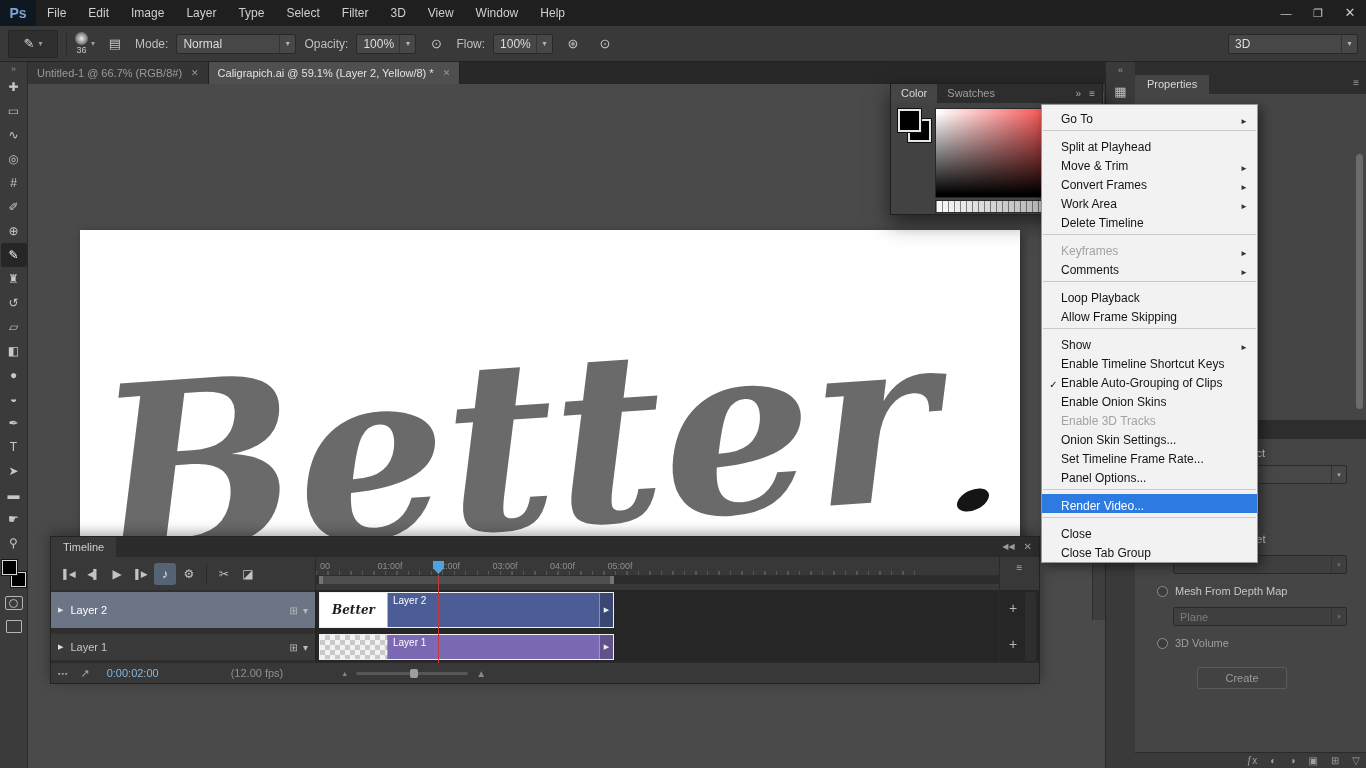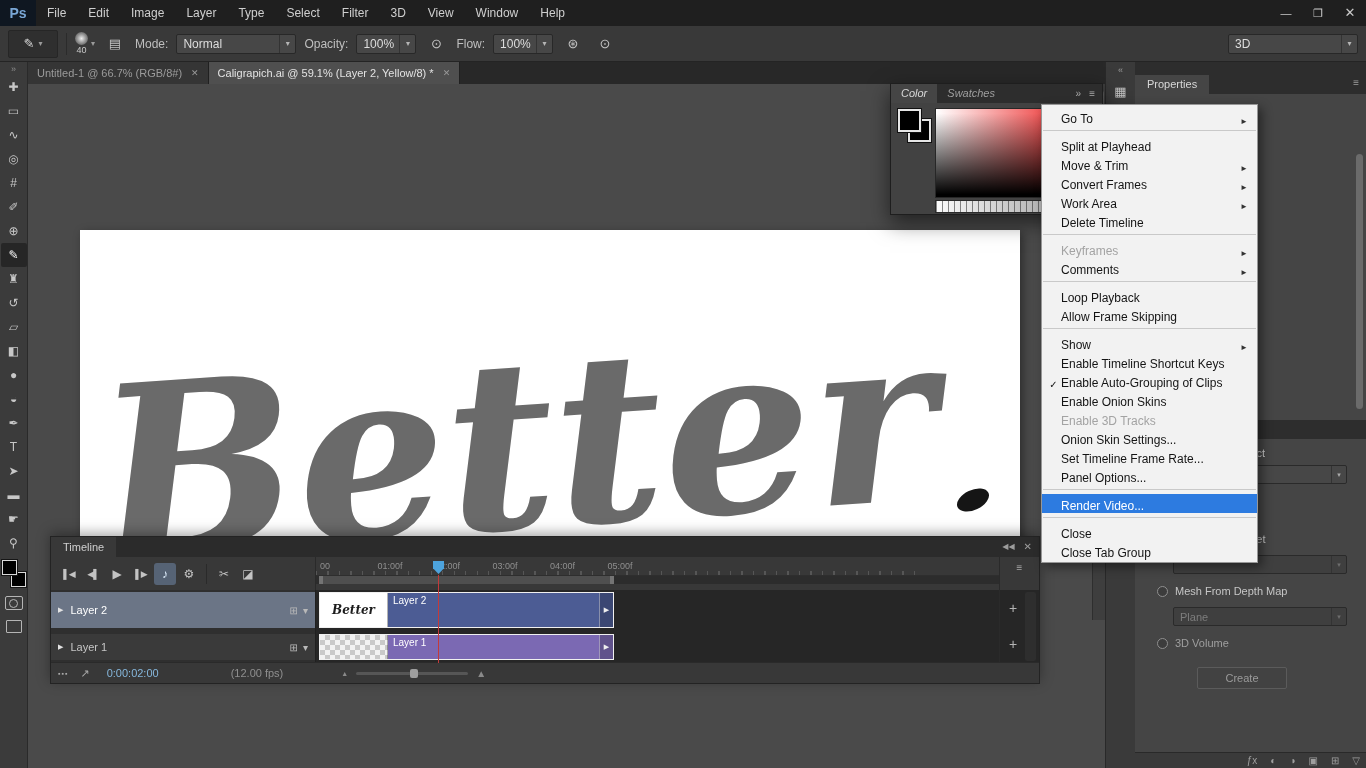--- a/index.html
+++ b/index.html
@@ -206,21 +206,21 @@
 
   <div class="optionsbar">
     <div class="tool-preview">
       <span>✎</span>
       <span class="arr">▾</span>
     </div>
     <div class="vsep"></div>
     <div class="brush-pick">
       <span class="brush-core">
         <span class="brush-dot"></span>
-        <span class="brush-num">40</span>
+        <span class="brush-num">36</span>
       </span>
       <span class="arr" style="font-size:8px;color:#9a9a9a;">▾</span>
     </div>
     <div class="icon-btn">▤</div>
     <span class="opt-label">Mode:</span>
     <div class="select sel-mode">
       <span class="val">Normal</span>
       <span class="arr">▾</span>
     </div>
     <span class="opt-label">Opacity:</span>
@@ -437,21 +437,21 @@
         <span class="ficon" title="group-icon">▣</span>
 
         <span class="ficon" title="new-item-icon">⊞</span>
 
         <span class="ficon" title="delete-icon">▽</span>
       </div>
   </div>
 
   <div class="color-panel">
     <div class="cp-header">
-      <div style="display:flex;font-style:italic;">
+      <div style="display:flex;">
 
           <div class="panel-tab active">Color</div>
 
           <div class="panel-tab">Swatches</div>
         </div>
       <div class="cp-icons">
         <span>»</span>
         <span>≡</span>
       </div>
     </div>

